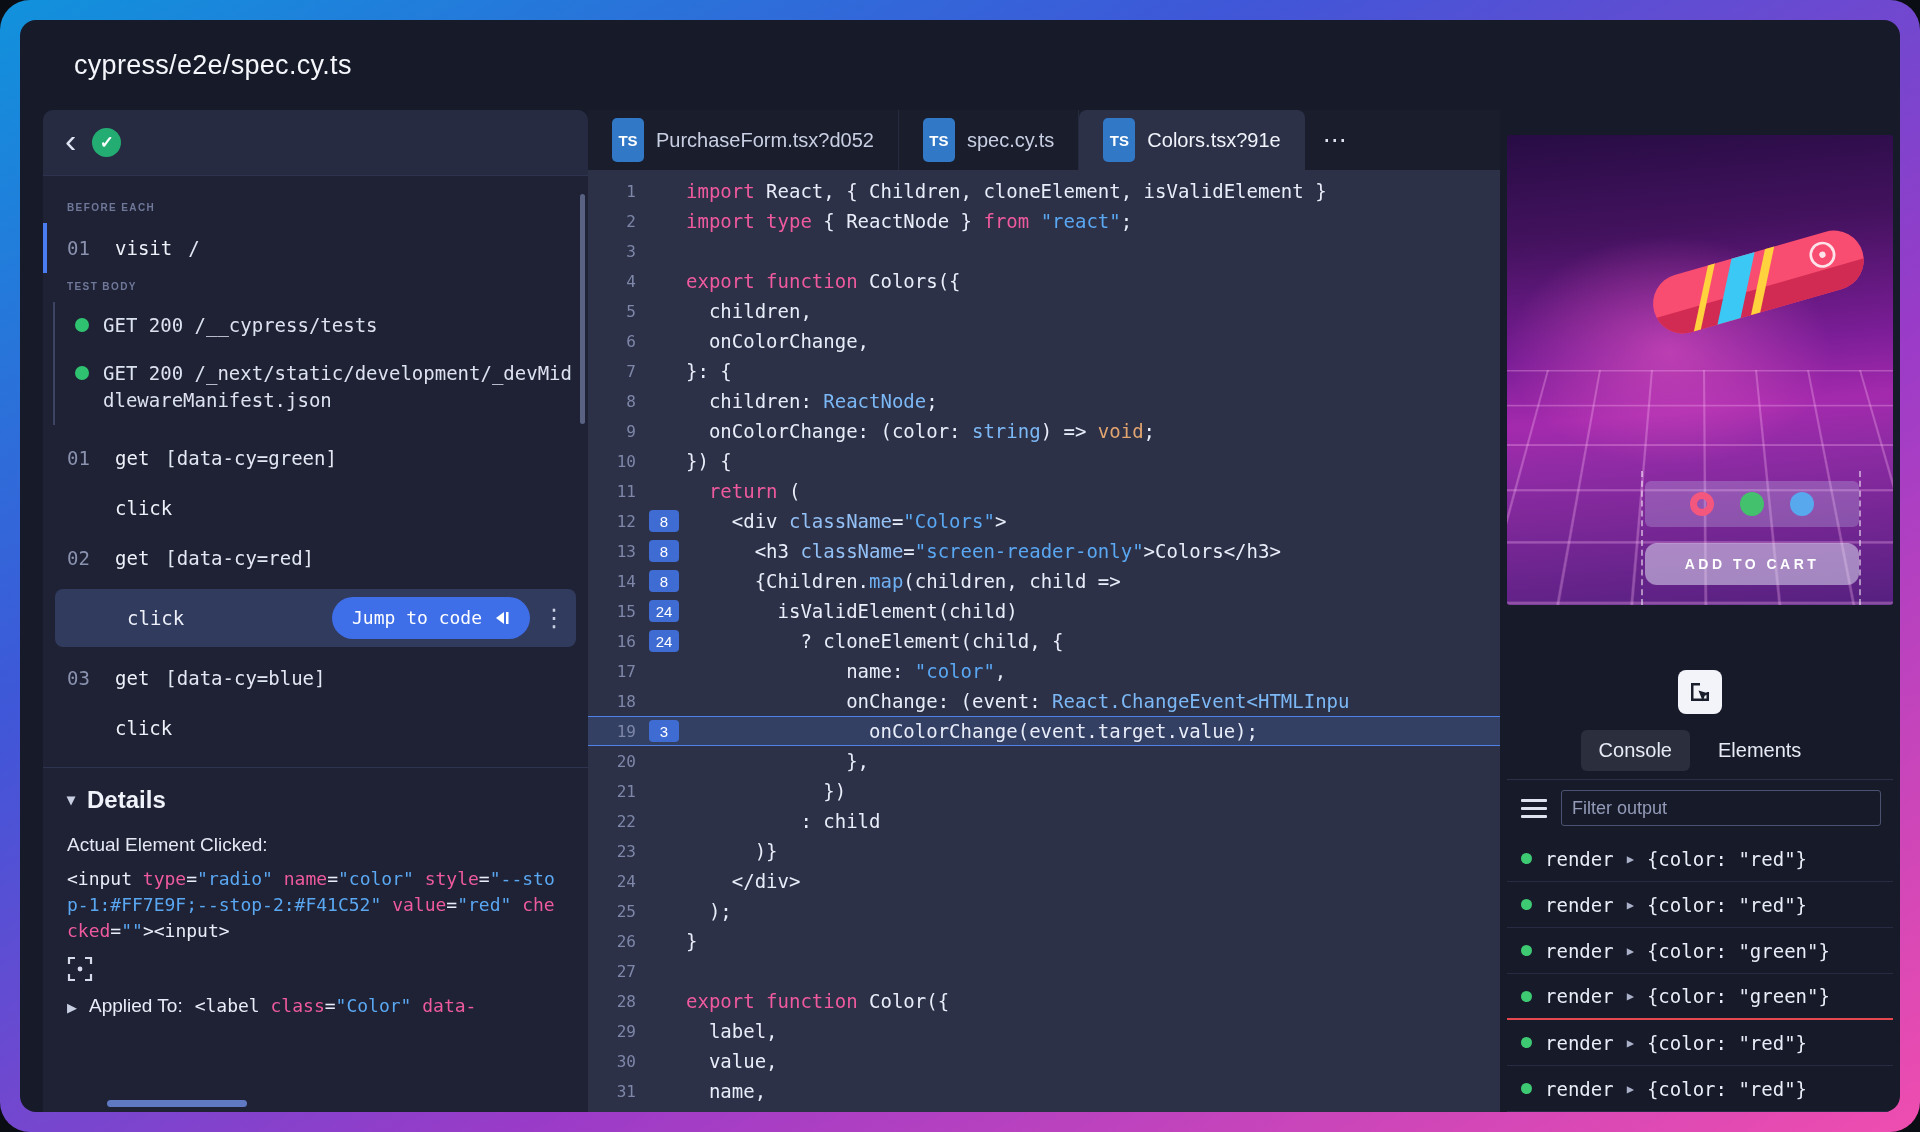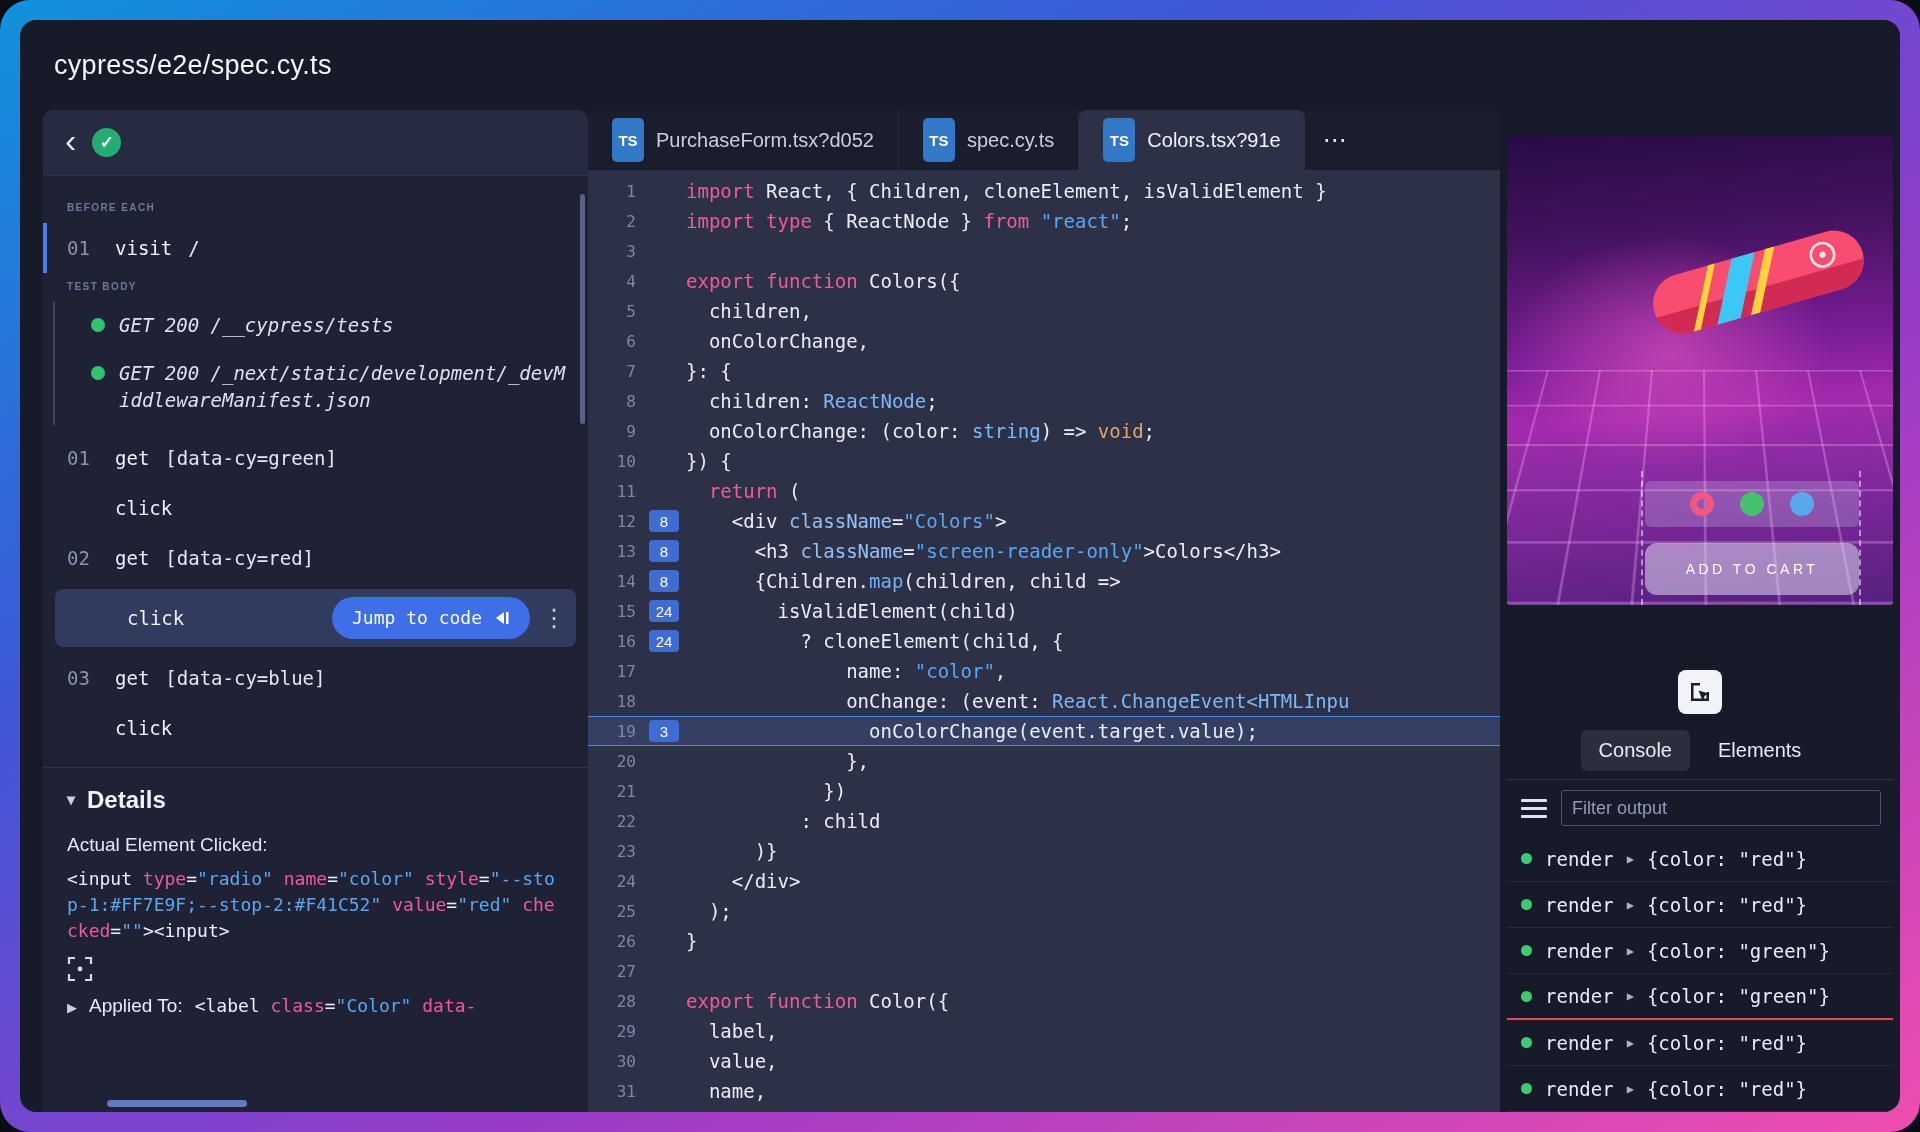--- a/index.html
+++ b/index.html
@@ -14,21 +14,21 @@
   }
   .app {
     width:100%; height:100%;
     background:#171a29;
     border-radius:16px;
     position:relative;
     overflow:hidden;
   }
   
   .titlebar { height:90px; display:flex; align-items:center; padding-left:34px; }
-  .title { color:#f4f6fb; font-size:27px; font-weight:500; letter-spacing:.3px; }
+  .title { color:#f4f6fb; font-size:27px; font-weight:500; letter-spacing:.3px;margin-left:20px; }
 
   
   .main { position:absolute; top:90px; left:0; right:0; bottom:0; display:flex; padding-left:23px; }
 
   
   .reporter {
     width:545px; flex:none; background:#1e2234;
     border-radius:10px 10px 0 0; position:relative; overflow:hidden;
     font-size:19px; color:#e6eaf6;
   }
@@ -52,21 +52,21 @@
   .cmd-row.active {
     margin:6px 12px; background:#303b5d; border-radius:8px;
     padding:8px 10px 8px 24px;
   }
   .jump-btn {
     margin-left:auto; display:flex; align-items:center; gap:12px;
     background:#3e6ee8; color:#fff; border:none; border-radius:22px;
     height:42px; padding:0 20px; font-family:"DejaVu Sans Mono",monospace; font-size:18px; cursor:pointer;
   }
   .kebab { margin-left:12px; color:#c9cfe2; font-size:24px; font-family:"Liberation Sans",sans-serif; }
-  .routes { margin:2px 0 8px 10px; border-left:2px solid #3d4464; padding-left:20px;font-style:italic; }
+  .routes { margin:2px 0 8px 10px; border-left:2px solid #3d4464; padding-left:4px; }
   .route-row { display:flex; gap:14px; padding:10px 16px; font-family:"DejaVu Sans Mono",monospace; font-size:19px; color:#dde2f0; align-items:flex-start; }
   .route-row .dot { width:14px; height:14px; border-radius:50%; background:#2fc371; margin-top:6px; flex:none; }
   .route-text { word-break:break-all; line-height:1.45; }
   .rep-divider { height:1px; background:#2e3350; margin-top:14px; }
   .details { padding:18px 24px 0; }
   .details-head { display:flex; align-items:center; gap:12px; font-size:24px; font-weight:600; color:#f0f3fa; }
   .details-head .caret { font-size:16px; color:#c9cfe2; }
   .det-label { margin-top:20px; font-size:19px; color:#e3e8f4; }
   .det-snippet { margin-top:10px; font-family:"DejaVu Sans Mono",monospace; font-size:18px; line-height:1.45; word-break:break-all; color:#e9edf9; }
   .crosshair { margin-top:12px; }
@@ -106,22 +106,22 @@
       repeating-linear-gradient(to bottom, rgba(255,190,245,.30) 0 2px, transparent 2px 44px);
     transform: perspective(500px) rotateX(42deg); transform-origin:50% 0; }
   .board { position:absolute; left:128px; top:55px; width:255px; }
   .gv { position:absolute; top:336px; bottom:0; width:0; border-left:2px dashed rgba(255,255,255,.5); }
   .gv1 { left:134px; } .gv2 { left:352px; }
   .gh { position:absolute; left:96px; right:0; top:470px; border-top:2px dashed rgba(255,255,255,.5); }
   .widget { position:absolute; left:138px; top:346px; width:214px; }
   .dots-panel { height:46px; background:rgba(205,214,244,.25); border-radius:6px; display:flex; align-items:center; justify-content:center; gap:26px; }
   .swatch { width:24px; height:24px; border-radius:50%; cursor:pointer; }
   .swatch.ring { background:transparent; border:7px solid #f4577e; }
-  .cart-btn { margin-top:16px; height:52px; width:100%; border:none; border-radius:12px;
-    background:rgba(231,236,250,.5); color:#fff; letter-spacing:3.5px; font-size:14px; font-weight:normal;
+  .cart-btn { margin-top:16px; height:42px; width:100%; border:none; border-radius:12px;
+    background:rgba(231,236,250,.5); color:#fff; letter-spacing:3.5px; font-size:14px; font-weight:bold;
     font-family:"Liberation Sans",sans-serif; cursor:pointer; }
 
   .devtools { margin-top:55px; flex:1; display:flex; flex-direction:column; }
   .dt-tabs { display:flex; align-items:center; gap:16px; padding:10px 12px 8px; border-bottom:1px solid #2b3048;flex-direction:column; }
   .inspect-btn { width:44px; height:44px; background:#f2f4f9; border:none; border-radius:8px; display:flex; align-items:center; justify-content:center; cursor:pointer; flex:none; }
   .dtab { font-size:20px; color:#e8ebf5; padding:9px 18px; border-radius:6px; cursor:pointer; }
   .dtab.active { background:rgba(255,255,255,.09); }
   .dt-filter { display:flex; align-items:center; gap:14px; padding:10px 12px 10px 14px; }
   .ham { width:26px; height:3px; background:#dfe3f0; position:relative; flex:none; border-radius:1px; }
   .ham::before,.ham::after { content:""; position:absolute; left:0; width:26px; height:3px; background:#dfe3f0; border-radius:1px; }

